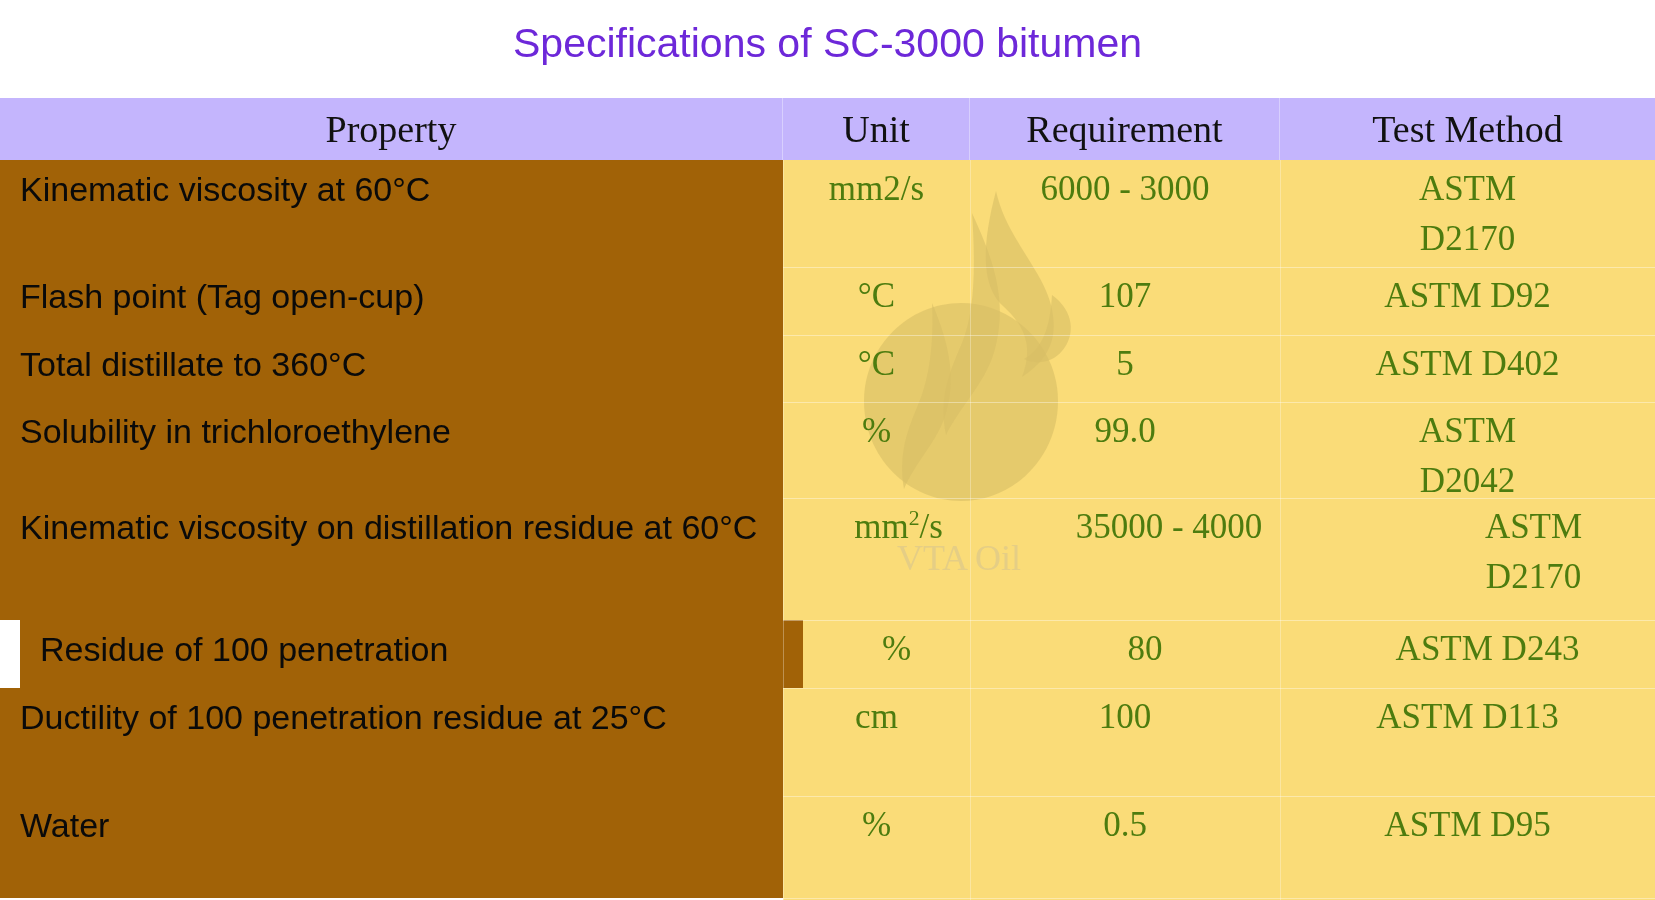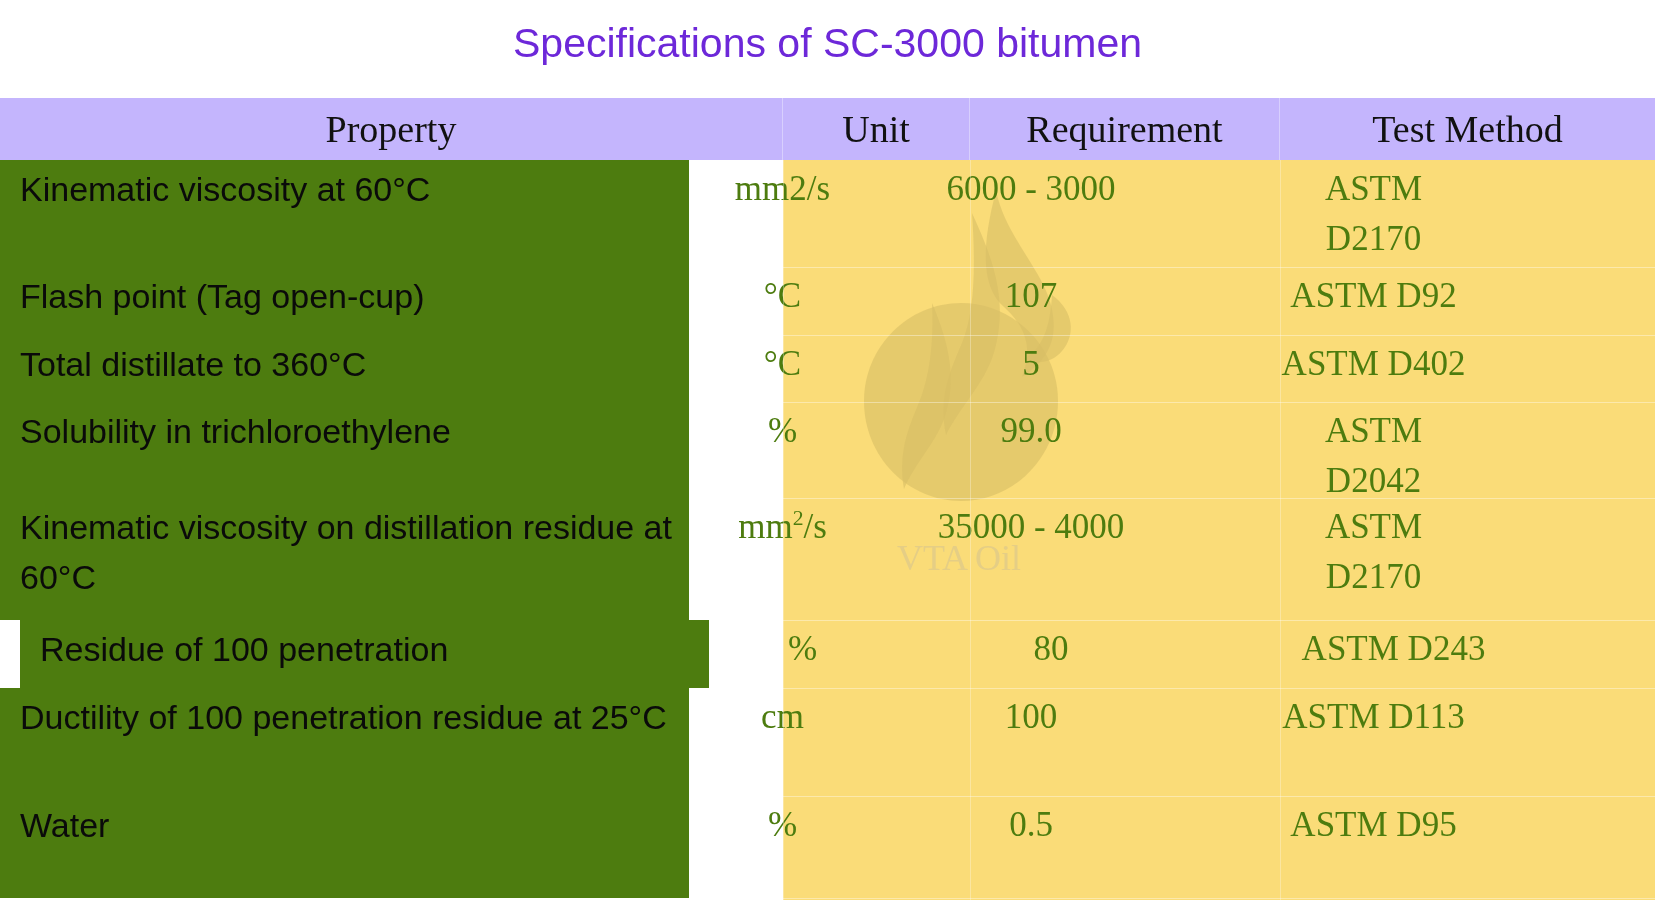--- a/index.html
+++ b/index.html
@@ -128,22 +128,22 @@
     left: 0;
     width: 1655px;
     display: flex;
     z-index: 2;
   }
   .cell {
     flex: 0 0 auto;
     position: relative;
   }
   .cell.prop {
-    width: 689px;
-    background: #4d7c0f;
+    width: 783px;
+    background: #a16207;
     font-family: "Liberation Sans Narrow", "Liberation Sans", sans-serif;
     font-stretch: condensed;
     font-size: 34px;
     line-height: 50px;
     color: #0a0a0a;
     text-align: left;
     padding-left: 20px;
     padding-top: 4px;
   }
   .cell.unit, .cell.req, .cell.meth {
@@ -252,21 +252,21 @@
         <div class="cell meth">ASTM D402</div>
       </div>
 
       <div class="row" style="top:242px;height:96px;">
         <div class="cell prop">Solubility in trichloroethylene</div>
         <div class="cell unit">%</div>
         <div class="cell req">99.0</div>
         <div class="cell meth">ASTM<br>D2042</div>
       </div>
 
-      <div class="row" style="top:338px;height:122px;">
+      <div class="row" style="top:338px;height:122px;gap:22px;">
         <div class="cell prop">Kinematic viscosity on distillation residue at 60°C</div>
         <div class="cell unit">mm<sup>2</sup>/s</div>
         <div class="cell req">35000 - 4000</div>
         <div class="cell meth">ASTM<br>D2170</div>
       </div>
 
       <div class="row" style="top:460px;height:68px;padding-left:20px;">
         <div class="cell prop">Residue of 100 penetration</div>
         <div class="cell unit">%</div>
         <div class="cell req">80</div>

